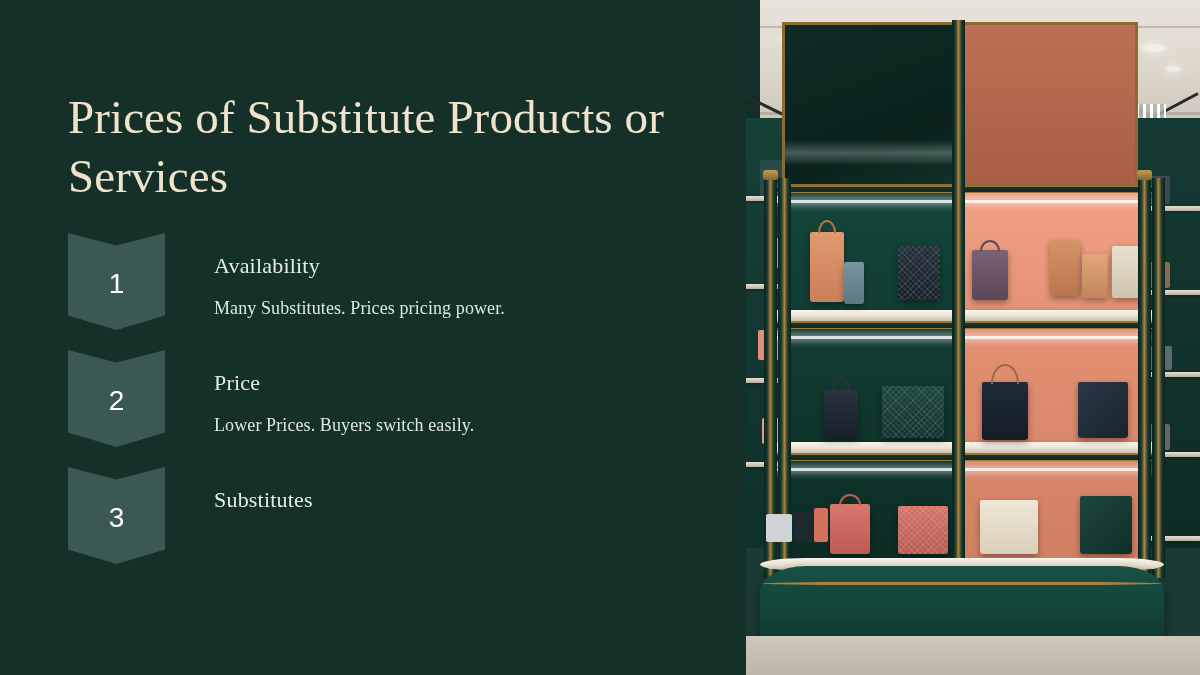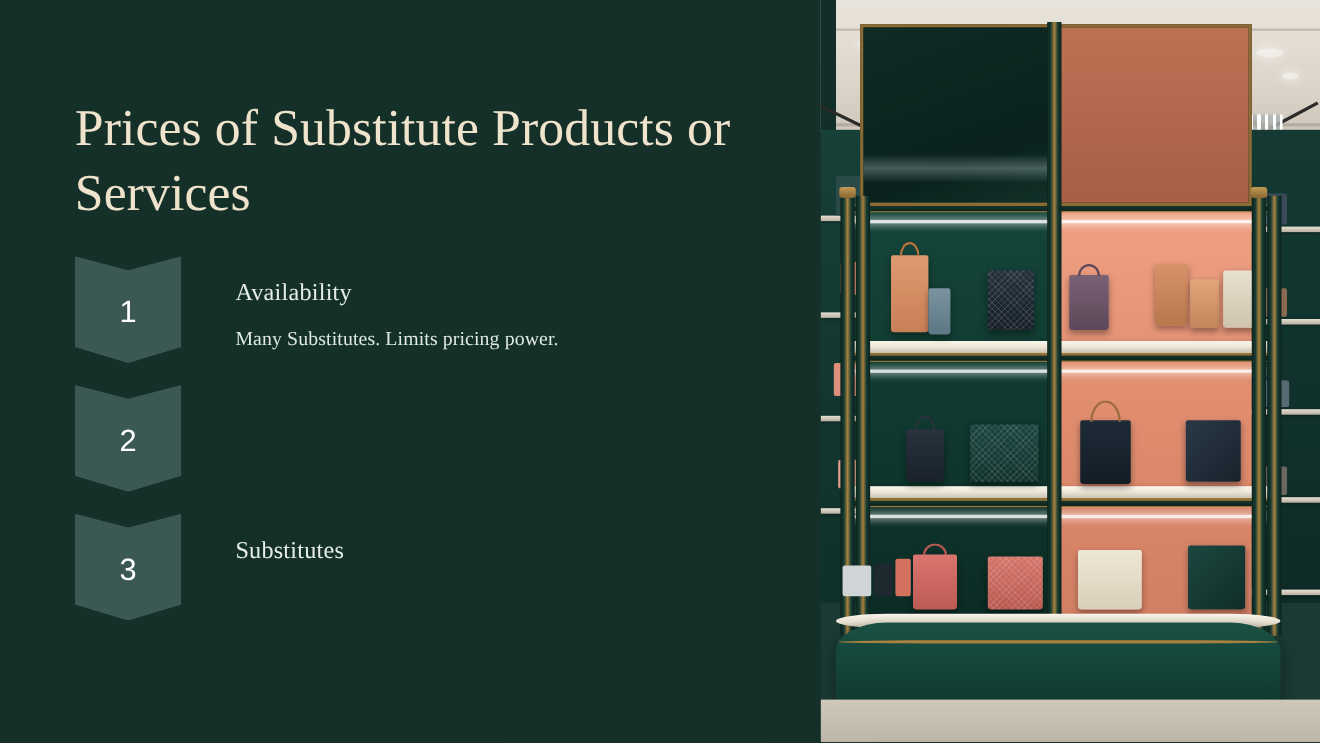--- a/index.html
+++ b/index.html
@@ -301,27 +301,31 @@
     <h1 class="slide-title">Prices of Substitute Products or Services</h1>
 
     <div class="item-list">
 
       <div class="list-item">
         <div class="badge">
           <span class="badge-num">1</span>
         </div>
         <div class="item-text">
           <div class="item-heading">Availability</div>
-          <div class="item-desc">Many Substitutes. Limits pricing power.</div>
+          <div class="item-desc">Many Substitutes. Prices pricing power.</div>
         </div>
       </div>
 
       <div class="list-item">
         <div class="badge">
           <span class="badge-num">2</span>
+        </div>
+        <div class="item-text">
+          <div class="item-heading">Price</div>
+          <div class="item-desc">Lower Prices. Buyers switch easily.</div>
         </div>
       </div>
 
       <div class="list-item">
         <div class="badge">
           <span class="badge-num">3</span>
         </div>
         <div class="item-text">
           <div class="item-heading">Substitutes</div>
         </div>

